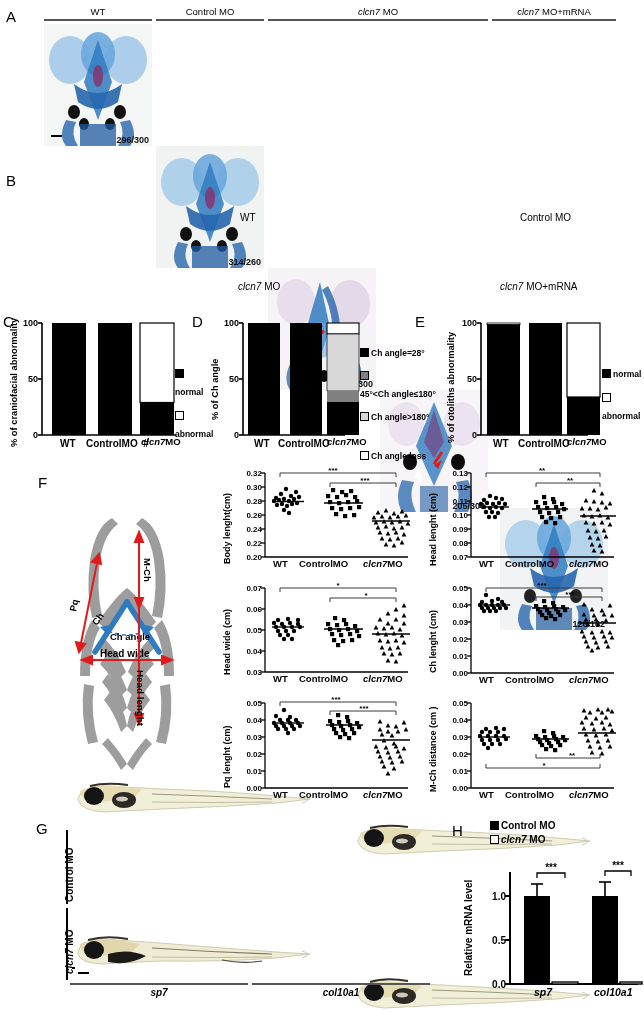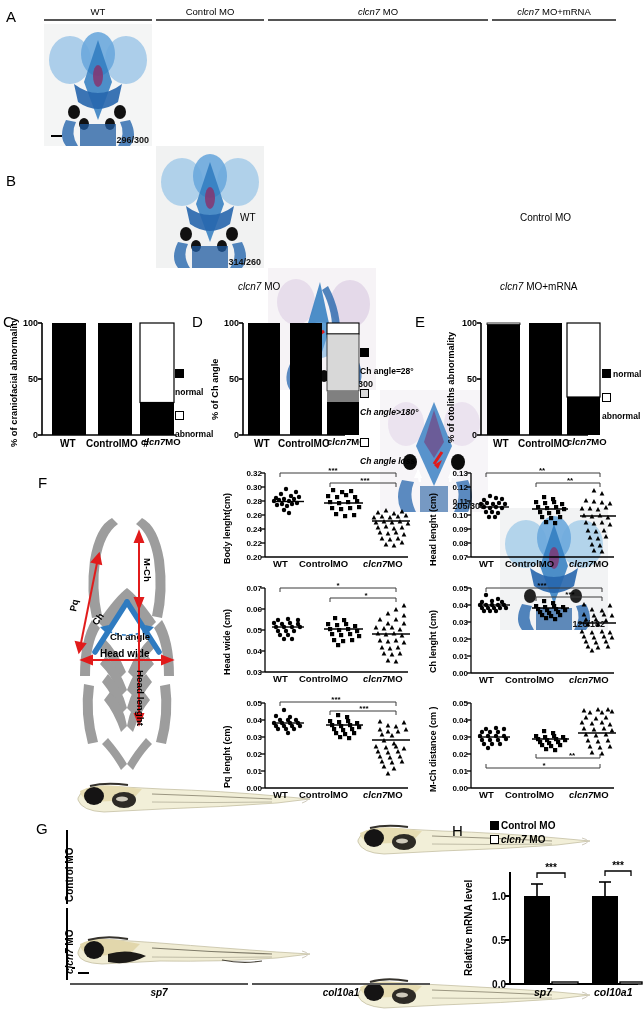--- a/index.html
+++ b/index.html
@@ -274,22 +274,23 @@
     <rect x="137" y="86" width="32" height="11" fill="#808080"></rect>
     <rect x="137" y="97" width="32" height="33" fill="#000"></rect>
     <text x="64" y="142" font-size="10" font-weight="bold" font-family="Liberation Sans, sans-serif">WT</text>
     <text x="88" y="142" font-size="10" font-weight="bold" font-family="Liberation Sans, sans-serif">ControlMO</text>
   </svg>
   <div class="abs" style="left:137px;top:131px;font-size:9.5px;font-weight:bold;">
     <span class="it">clcn7</span><span>MO</span>
   </div>
   <div class="abs" style="left:170px;top:37px;">
     <div><span class="legbox" style="background:#000;"></span><span class="legtxt">Ch angle=28°</span></div>
-    <div style="margin-top:5px;font-style:italic;"><span class="legbox" style="background:#d8d8d8;"></span><span class="legtxt">Ch angle&gt;180°</span></div>
-    <div style="margin-top:13px;font-style:italic;"><span class="legbox" style="background:#fff;"></span><span class="legtxt">Ch angle loss</span></div>
+    <div style="margin-top:5px;"><span class="legbox" style="background:#808080;"></span><span class="legtxt">45°&lt;Ch angle≤180°</span></div>
+    <div style="margin-top:5px;"><span class="legbox" style="background:#d8d8d8;"></span><span class="legtxt">Ch angle&gt;180°</span></div>
+    <div style="margin-top:21px;"><span class="legbox" style="background:#fff;"></span><span class="legtxt">Ch angle loss</span></div>
   </div>
 </div>
 
 <div class="abs panel-letter" style="left:415px;top:313px;">E</div>
 <div class="abs" style="left:412px;top:305px;width:232px;height:160px;">
   <svg width="232" height="160" viewBox="0 0 232 160">
     <text x="42" y="138" transform="rotate(-90 42 138)" font-size="9.3" font-family="Liberation Sans, sans-serif" font-weight="bold">% of otoliths abnormality</text>
     <text x="65" y="21" font-size="9" font-weight="bold" text-anchor="end" font-family="Liberation Sans, sans-serif">100</text>
     <text x="65" y="77" font-size="9" font-weight="bold" text-anchor="end" font-family="Liberation Sans, sans-serif">50</text>
     <text x="65" y="133" font-size="9" font-weight="bold" text-anchor="end" font-family="Liberation Sans, sans-serif">0</text>

